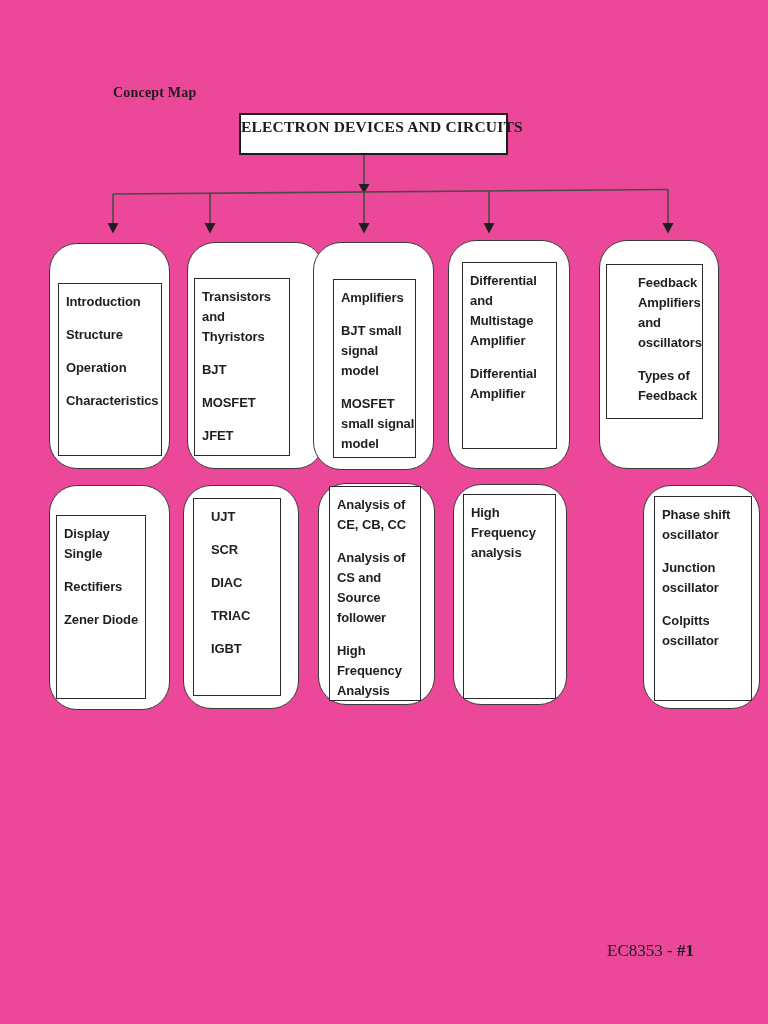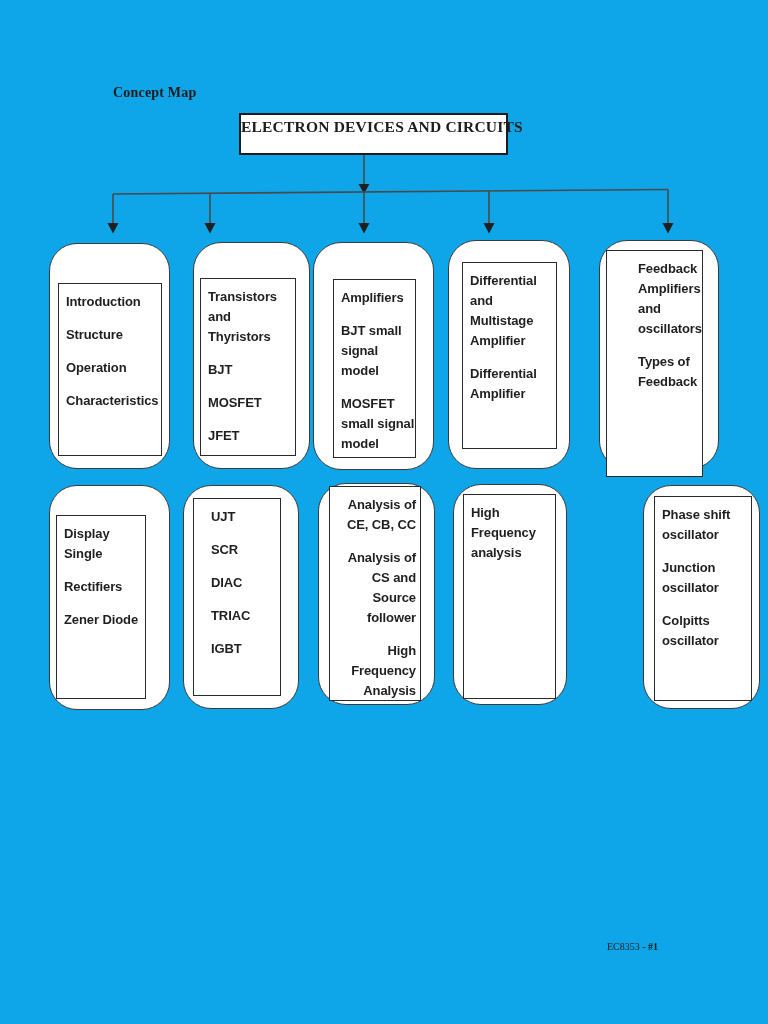--- a/index.html
+++ b/index.html
@@ -1,17 +1,17 @@
 <!DOCTYPE html>
 <html><head>
 <meta charset="utf-8">
 <style>
   html,body{margin:0;padding:0;}
   body{background:#ffffff;font-family:"Liberation Sans",sans-serif;}
-  #page{position:relative;width:768px;height:1024px;background:#0ea5e9;overflow:hidden;}
+  #page{position:relative;width:768px;height:1024px;background:#ec4899;overflow:hidden;}
 
   .heading{
     position:absolute;left:113px;top:85px;
     font-family:"Liberation Serif",serif;font-weight:700;font-size:14px;color:#1c1c1c;
     letter-spacing:.2px;
   }
 
   .root-box{
     position:absolute;left:239px;top:113px;width:265px;height:38px;
     border:2px solid #1c1c1c;background:#ffffff;
@@ -35,21 +35,21 @@
     padding:8px 4px 0 7px;box-sizing:border-box;overflow:visible;
   }
   .para{margin:0 0 13px 0;}
   .line{
     font-size:13px;font-weight:600;color:#1f1f1f;line-height:20px;
     letter-spacing:-0.1px;white-space:nowrap;
   }
 
   .footer{
     position:absolute;left:607px;top:941px;
-    font-family:"Liberation Serif",serif;font-size:10px;color:#1c1c1c;text-align:center;
+    font-family:"Liberation Serif",serif;font-size:17px;color:#1c1c1c;text-align:center;
   }
   .footer .pagenum{font-weight:700;}
 </style>
 </head>
 <body>
 
 <div id="page">
 
   <div class="heading">Concept Map</div>
 
@@ -88,21 +88,21 @@
             <div class="line">Structure</div>
           </div>
           <div class="para">
             <div class="line">Operation</div>
           </div>
           <div class="para">
             <div class="line">Characteristics</div>
           </div>
         </div>
       </div>
-      <div class="node" style="left: 193px; top: 242px; width: 115px; height: 225px;">
+      <div class="node" style="left: 187px; top: 242px; width: 115px; height: 225px; padding-left: 20px;">
         <div class="node-box" style="left: 6px; top: 35px; width: 96px; height: 178px;">
           <div class="para">
             <div class="line">Transistors</div>
             <div class="line">and</div>
             <div class="line">Thyristors</div>
           </div>
           <div class="para">
             <div class="line">BJT</div>
           </div>
           <div class="para">
@@ -138,21 +138,21 @@
             <div class="line">Multistage</div>
             <div class="line">Amplifier</div>
           </div>
           <div class="para">
             <div class="line">Differential</div>
             <div class="line">Amplifier</div>
           </div>
         </div>
       </div>
       <div class="node" style="left: 599px; top: 240px; width: 118px; height: 227px;">
-        <div class="node-box" style="left: 6px; top: 9px; width: 97px; height: 227px; padding-left: 31px;">
+        <div class="node-box" style="left: 6px; top: 23px; width: 97px; height: 155px; padding-left: 31px;">
           <div class="para">
             <div class="line">Feedback</div>
             <div class="line">Amplifiers</div>
             <div class="line">and</div>
             <div class="line">oscillators</div>
           </div>
           <div class="para">
             <div class="line">Types of</div>
             <div class="line">Feedback</div>
           </div>
@@ -186,21 +186,21 @@
             <div class="line">DIAC</div>
           </div>
           <div class="para">
             <div class="line">TRIAC</div>
           </div>
           <div class="para">
             <div class="line">IGBT</div>
           </div>
         </div>
       </div>
-      <div class="node" style="left: 318px; top: 483px; width: 115px; height: 220px; text-align: right;">
+      <div class="node" style="left: 318px; top: 483px; width: 115px; height: 220px;">
         <div class="node-box" style="left: 10px; top: 2px; width: 92px; height: 215px;">
           <div class="para">
             <div class="line">Analysis of</div>
             <div class="line">CE, CB, CC</div>
           </div>
           <div class="para">
             <div class="line">Analysis of</div>
             <div class="line">CS and</div>
             <div class="line">Source</div>
             <div class="line">follower</div>

